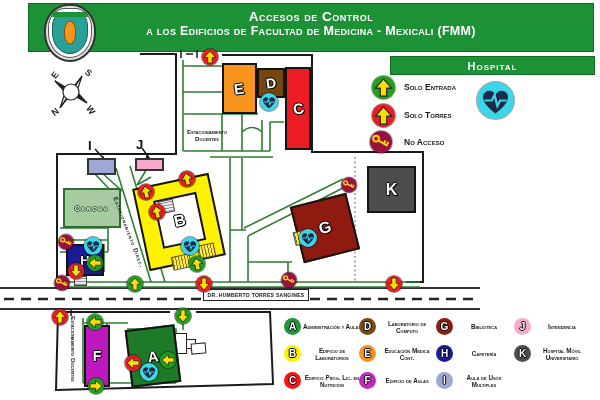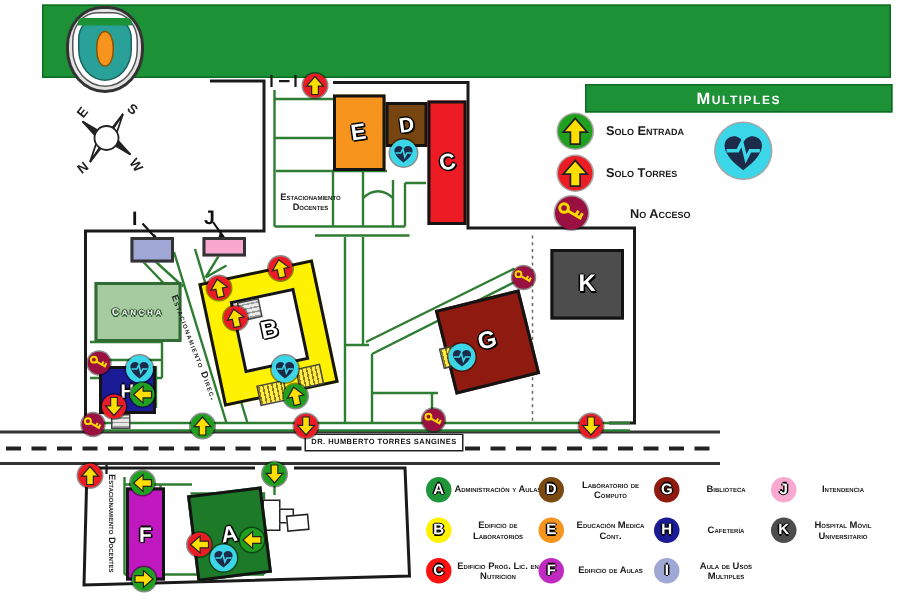--- a/index.html
+++ b/index.html
@@ -89,20 +89,22 @@
   .lg-label{position:absolute;width:60px;height:24px;display:flex;align-items:center;justify-content:center;
             text-align:center;font-size:6.3px;line-height:1.15;color:#1a1a1a;z-index:20;}
   svg.layer{position:absolute;left:0;top:0;z-index:4;}
 </style>
 </head>
 <body>
 
 <div class="stage">
 
   <div class="abs banner">
+    <div class="sc l1">Accesos de Control</div>
+    <div class="sc l2">a los Edificios de Facultad de Medicina - Mexicali (FMM)</div>
   </div>
 
   <div class="abs shield">
     <div class="sh1"></div>
     <div class="sh2"></div>
     <div class="sh3"></div>
     <div class="sh5"></div>
     <div class="sh4"></div>
   </div>
 
@@ -394,21 +396,21 @@
       <div class="marker mk-filtro" style="left: 149px; top: 372px;">
         <span class="mk-ic">
           <svg viewBox="0 0 20 20">
             <path d="M10,17 C3,12 2,7.5 4.5,5.5 C6.5,4 9,4.8 10,7 C11,4.8 13.5,4 15.5,5.5 C18,7.5 17,12 10,17 Z" fill="#1C2B4A"></path>
             <polyline points="4,10 8,10 9.5,7 11,13 12.5,10 16,10" fill="none" stroke="#3BD6E8" stroke-width="1.2"></polyline>
           </svg>
         </span>
       </div>
     </div>
 
-  <div class="abs ctl-title sc">Multiples</div>
+  <div class="abs ctl-title sc">Hospital</div>
   <div class="ctl-circle c-entrada">
       <span class="ctl-ic">
         <svg viewBox="0 0 20 20">
           <polygon points="10,2.5 17,10.5 12.8,10.5 12.8,17.5 7.2,17.5 7.2,10.5 3,10.5" fill="#FFDE00" stroke="#222" stroke-width="1"></polygon>
         </svg>
       </span>
     </div>
   <div class="ctl-lab sc" style="left:404px;top:82px;">Solo Entrada</div>
   <div class="ctl-circle c-salida">
       <span class="ctl-ic">
@@ -421,21 +423,21 @@
   <div class="ctl-circle c-noacceso">
       <span class="ctl-ic">
         <svg viewBox="0 0 20 20">
           <g stroke="#FFD800" fill="none" stroke-width="1.8">
             <circle cx="5.5" cy="7" r="2.6"></circle>
             <path d="M7.5,8.5 L16,13.5 M12.5,11.4 L14.2,8.6 M15,12.9 L16.7,10.1"></path>
           </g>
         </svg>
       </span>
     </div>
-  <div class="ctl-lab sc" style="left:420px;top:137px;text-align:center;">No Acceso</div>
+  <div class="ctl-lab sc" style="left:404px;top:137px;text-align:center;">No Acceso</div>
   <div class="ctl-circle c-filtro">
       <span class="ctl-ic">
         <svg viewBox="0 0 20 20">
           <path d="M10,17 C3,12 2,7.5 4.5,5.5 C6.5,4 9,4.8 10,7 C11,4.8 13.5,4 15.5,5.5 C18,7.5 17,12 10,17 Z" fill="#1C2B4A"></path>
           <polyline points="4,10 8,10 9.5,7 11,13 12.5,10 16,10" fill="none" stroke="#3BD6E8" stroke-width="1.2"></polyline>
         </svg>
       </span>
     </div>
 
   <div id="legend" class="abs" style="left:0;top:0;width:600px;height:400px;z-index:20;pointer-events:none;">

